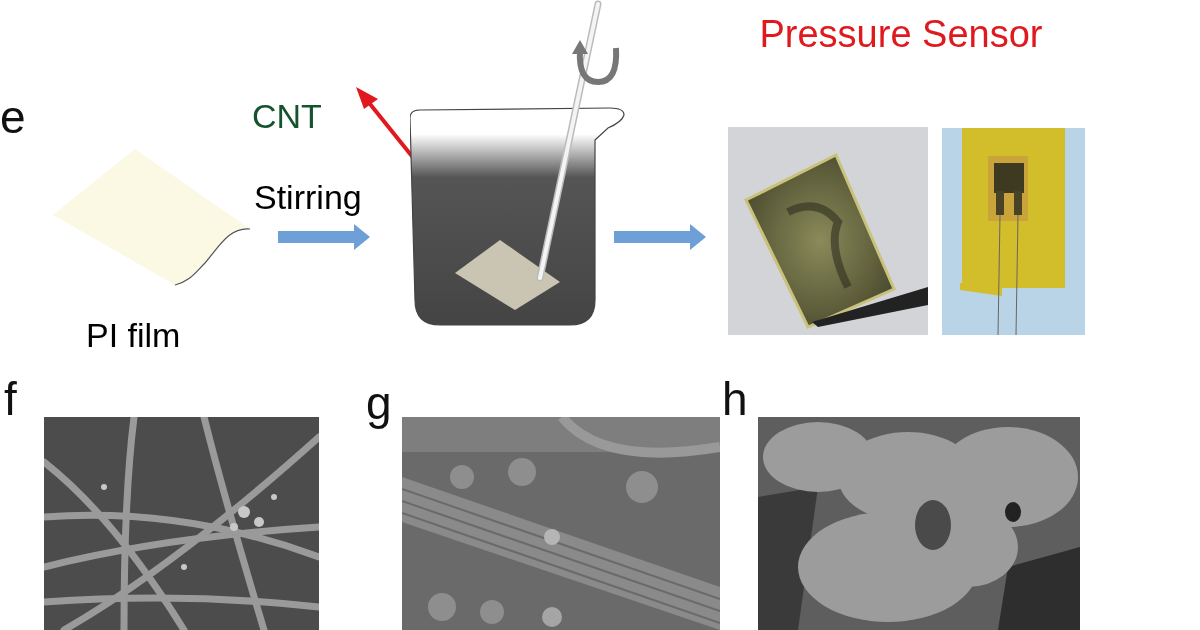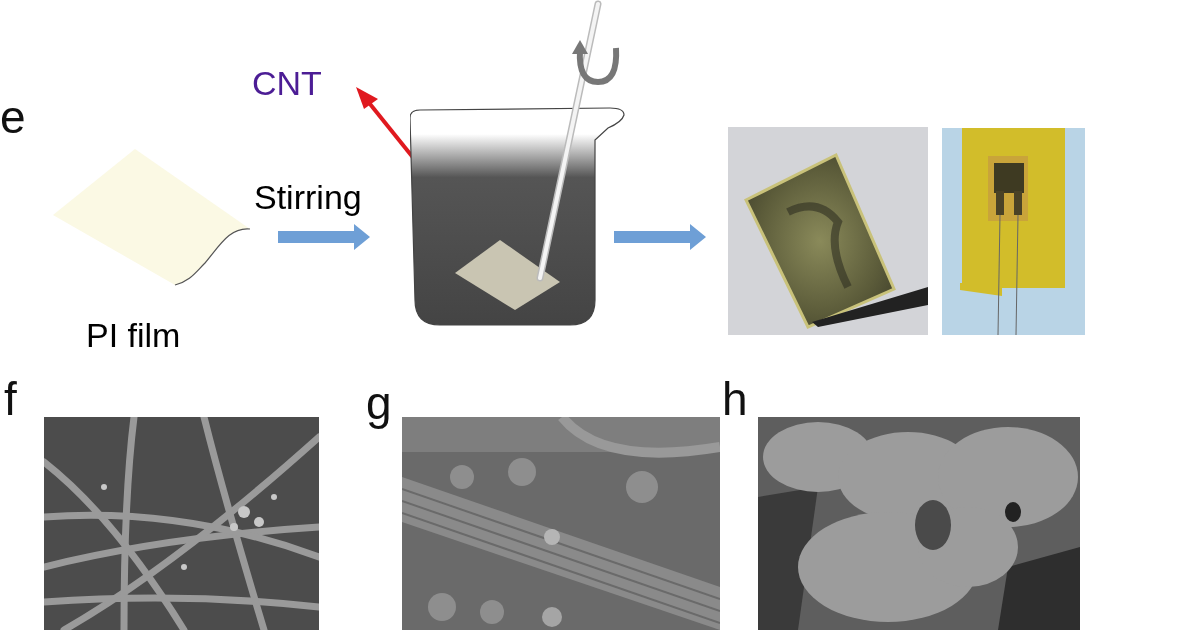--- a/index.html
+++ b/index.html
@@ -1,20 +1,20 @@
 <!DOCTYPE html>
 <html><head>
 <meta charset="utf-8">
 <style>
   html,body{margin:0;padding:0;background:#fff;}
   body{width:1200px;height:630px;position:relative;overflow:hidden;font-family:"Liberation Sans",sans-serif;}
   .abs{position:absolute;}
   .panel-letter{font-size:46px;color:#111;line-height:1;}
   .label{font-size:34px;color:#000000;line-height:1;}
-  .red{color:#4c1d95;}
+  .red{color:#14532d;margin-top:33px;}
   .title{font-size:38px;line-height:44px;text-align:center;color:#e0191f;}
   .photo{overflow:hidden;}
   .sem{background:#6e6e6e;overflow:hidden;}
 </style>
 </head>
 <body>
 
 <div class="abs panel-letter" style="left:0;top:94px;">e</div>
 
 <svg class="abs" style="left:45px;top:145px;" width="215" height="145" viewBox="0 0 215 145">
@@ -54,20 +54,21 @@
 <svg class="abs" style="left:572px;top:38px;" width="52" height="52" viewBox="0 0 52 52">
   <path d="M8 12 Q6 44 26 44 Q46 44 44 10" fill="none" stroke="#777" stroke-width="6"></path>
   <polygon points="0,16 8,2 16,16" fill="#777"></polygon>
 </svg>
 
 <svg class="abs" style="left:612px;top:222px;" width="96" height="30" viewBox="0 0 96 30">
   <polygon points="2,9 78,9 78,2 94,15 78,28 78,21 2,21" fill="#6e9fd6"></polygon>
 </svg>
 
 <div class="abs title" style="left:706px;top:12px;width:390px;">
+  <div>Pressure Sensor</div>
 </div>
 
 <div class="abs photo" style="left:728px;top:127px;width:200px;height:208px;background:#d3d4d8;">
   <svg width="200" height="208" viewBox="0 0 200 208">
     <defs>
       <radialGradient id="film" cx="0.5" cy="0.5" r="0.7">
         <stop offset="0" stop-color="#8a8a5a"></stop>
         <stop offset="0.6" stop-color="#5c5c3a"></stop>
         <stop offset="1" stop-color="#3a3a28"></stop>
       </radialGradient>

